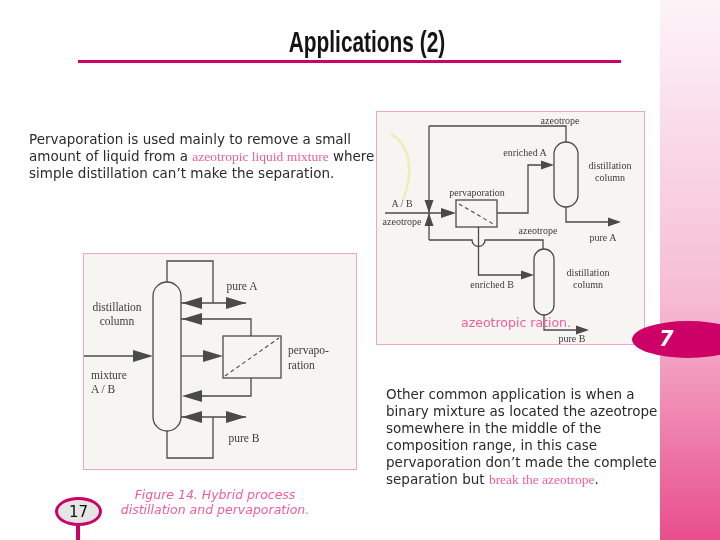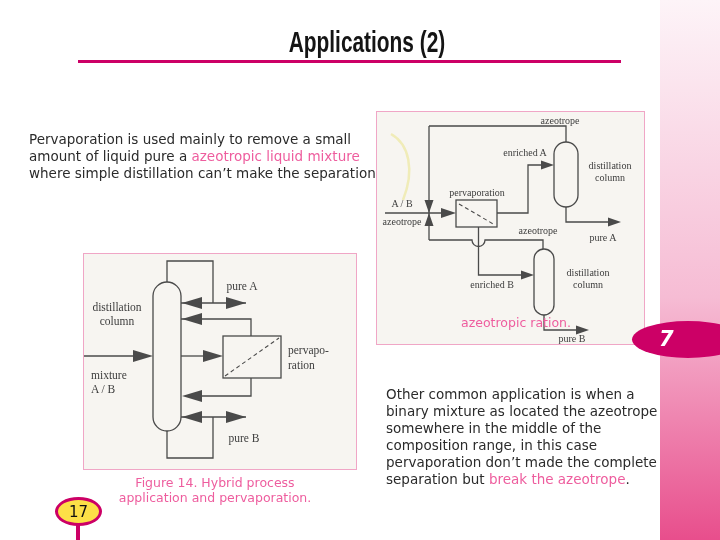--- a/index.html
+++ b/index.html
@@ -18,37 +18,37 @@
   .title{position:absolute;left:160px;top:28px;width:414px;margin:0;
     text-align:center;font-family:"Liberation Sans","DejaVu Sans",sans-serif;
     font-weight:700;font-size:29px;line-height:1;color:#141414;
     transform:scaleX(.72);transform-origin:center;letter-spacing:0px;white-space:nowrap;}
   .title-rule{position:absolute;left:78px;top:60px;width:543px;height:3px;
     background:var(--accent-magenta);}
   
   .para{position:absolute;margin:0;font-size:13.5px;line-height:17px;color:var(--body-text);}
   .left-para{left:29px;top:131px;width:352px;}
   .right-para{left:386px;top:386px;width:272px;}
-  .pink{color:var(--pink-text);}
+  .pink{color:var(--pink-text);font-family:Liberation Serif, serif;}
   
   .figure-box{position:absolute;border:1px solid var(--figure-border);
     background:var(--figure-bg);}
   .fig13{left:376px;top:70px;width:267px;height:232px;margin-top:41px;}
   .fig14{left:83px;top:253px;width:272px;height:215px;}
   .fig-svg{display:block;width:100%;height:100%;}
   
   .caption{position:absolute;text-align:center;color:var(--pink-text);
     font-size:12.5px;line-height:14.5px;}
   .cap13{left:396px;top:316px;width:240px;}
-  .cap14{left:105px;top:476px;width:220px;}
+  .cap14{left:105px;top:488px;width:220px;font-style:italic;}
   .cap-line{display:block;}
   
   .page-badge{position:absolute;left:55px;top:497px;width:47px;height:29px;
     box-sizing:border-box;border:3px solid var(--accent-magenta);border-radius:50%;
-    background:#fde047;display:flex;align-items:center;justify-content:center;
+    background:#e5e5e5;display:flex;align-items:center;justify-content:center;
     font-size:15px;color:#111;z-index:2;}
   .page-stem{position:absolute;left:76px;top:524px;width:4px;height:16px;
     background:var(--accent-magenta);}
   
   .dl{stroke:var(--diagram-line);stroke-width:1.3;fill:none;}
   .dfill{fill:var(--diagram-line);stroke:none;}
   .dash{stroke:var(--diagram-line);stroke-width:1.1;fill:none;stroke-dasharray:4 3;}
   .lbl13{font-family:"Liberation Serif","DejaVu Serif",serif;font-size:10px;fill:#3d3d3d;}
   .lbl14{font-family:"Liberation Serif","DejaVu Serif",serif;font-size:11.5px;fill:#3d3d3d;}
   .mid{text-anchor:middle;}
@@ -60,21 +60,21 @@
 <div class="slide">
 
   <div class="side-strip"></div>
   <div class="side-tab">
     <span>7</span>
   </div>
 
   <h1 class="title">Applications (2)</h1>
   <div class="title-rule"></div>
 
-  <p class="para left-para"><span>Pervaporation is used mainly to remove a small amount of liquid pure a </span><span class="pink">azeotropic liquid mixture</span><span> where simple distillation can’t make the separation.</span></p>
+  <p class="para left-para"><span>Pervaporation is used mainly to remove a small amount of liquid from a </span><span class="pink">azeotropic liquid mixture</span><span> where simple distillation can’t make the separation.</span></p>
 
   <div class="figure-box fig13">
     <svg class="fig-svg" viewBox="0 0 267 232">
       <path class="arc" d="M14,22 C32,32 38,58 26,88"></path>
 
       <path class="dl" d="M52,14 H189 V30"></path>
       <path class="dl" d="M52,14 V128"></path>
       <path class="dl" d="M8,101 H64"></path>
       <path class="dl" d="M120,101 H151 V53 H164"></path>
       <path class="dl" d="M52,128 H95 A6.5,6.5 0 0 0 108,128 H166 V137"></path>
@@ -143,21 +143,21 @@
       <text class="lbl14 mid" x="158" y="36">pure A</text>
       <text class="lbl14" x="204" y="100">pervapo-</text>
       <text class="lbl14" x="204" y="115">ration</text>
       <text class="lbl14" x="7" y="125">mixture</text>
       <text class="lbl14" x="7" y="139">A / B</text>
       <text class="lbl14 mid" x="160" y="188">pure B</text>
     </svg>
   </div>
   <div class="caption cap14">
     <span class="cap-line">Figure 14.  Hybrid process</span>
-    <span class="cap-line">application and pervaporation.</span>
+    <span class="cap-line">distillation and pervaporation.</span>
   </div>
 
   <p class="para right-para"><span>Other common application is when a binary mixture as located the azeotrope somewhere in the middle of the composition range, in this case pervaporation don’t made the complete separation but </span><span class="pink">break the azeotrope</span><span>.</span></p>
 
   <div class="page-badge">
     <span>17</span>
   </div>
   <div class="page-stem"></div>
 
 </div>

